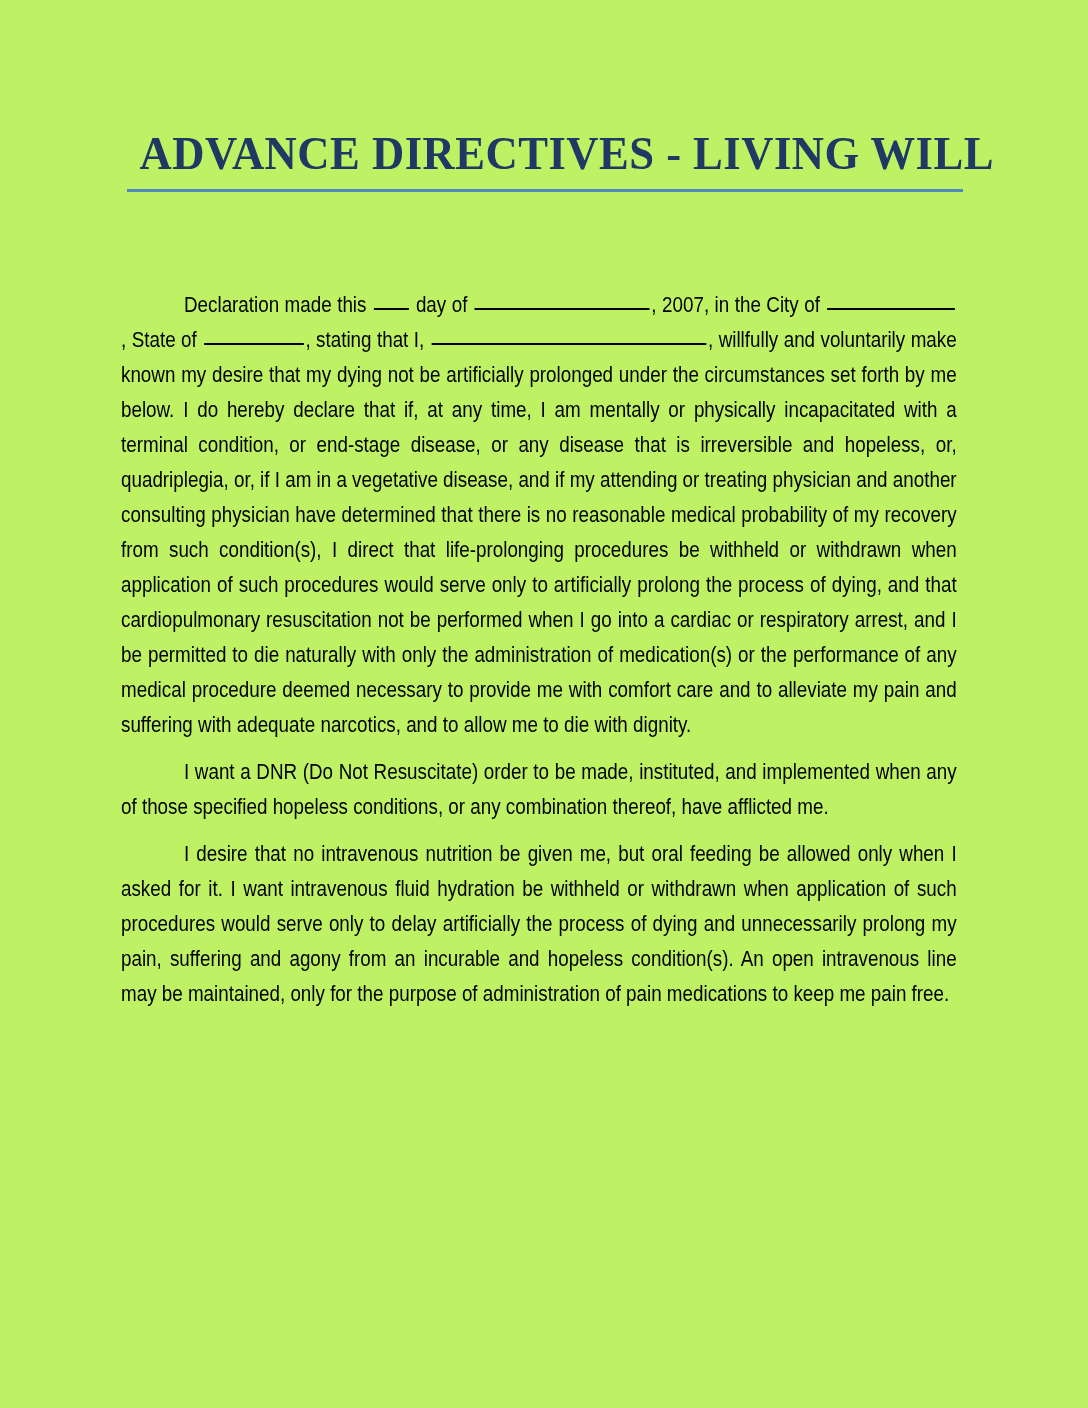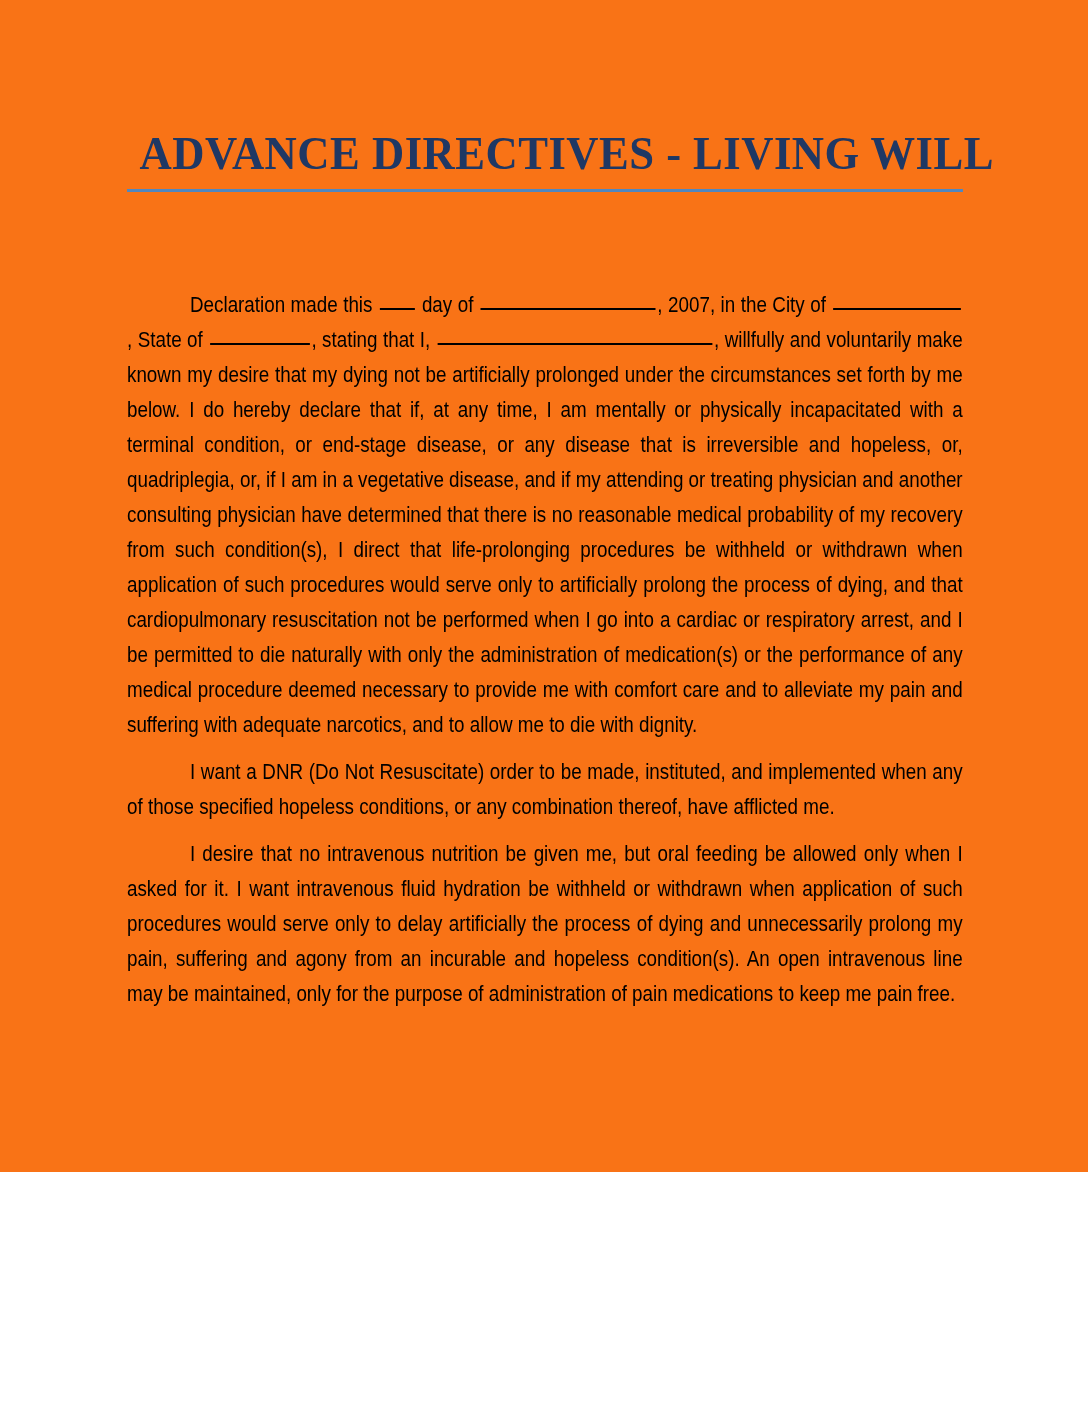--- a/index.html
+++ b/index.html
@@ -11,22 +11,22 @@
     width: 1088px;
     height: 1408px;
     font-family: "Liberation Sans", sans-serif;
     color: #000000;
     -webkit-font-smoothing: antialiased;
   }
 
   .page {
     position: relative;
     width: 1088px;
-    height: 1172px;
-    background: #f97316;
+    height: 1408px;
+    background: #bef264;
     box-sizing: border-box;
     overflow: hidden;
   }
 
   
   .title-block {
     position: absolute;
     left: 127px;
     top: 126px;
     width: 836px;
@@ -47,21 +47,21 @@
   .title-rule {
     margin-top: 7px;
     height: 3px;
     width: 836px;
     background: #5087c0;
   }
 
   
   .body-block {
     position: absolute;
-    left: 127px;
+    left: 121px;
     top: 288px;
     width: 836px;
   }
 
   .para {
     margin: 0 0 0 0;
     font-family: "Liberation Sans Narrow", "Liberation Sans", sans-serif;
     font-size: 21.5px;
     line-height: 35px;
     text-align: justify;

